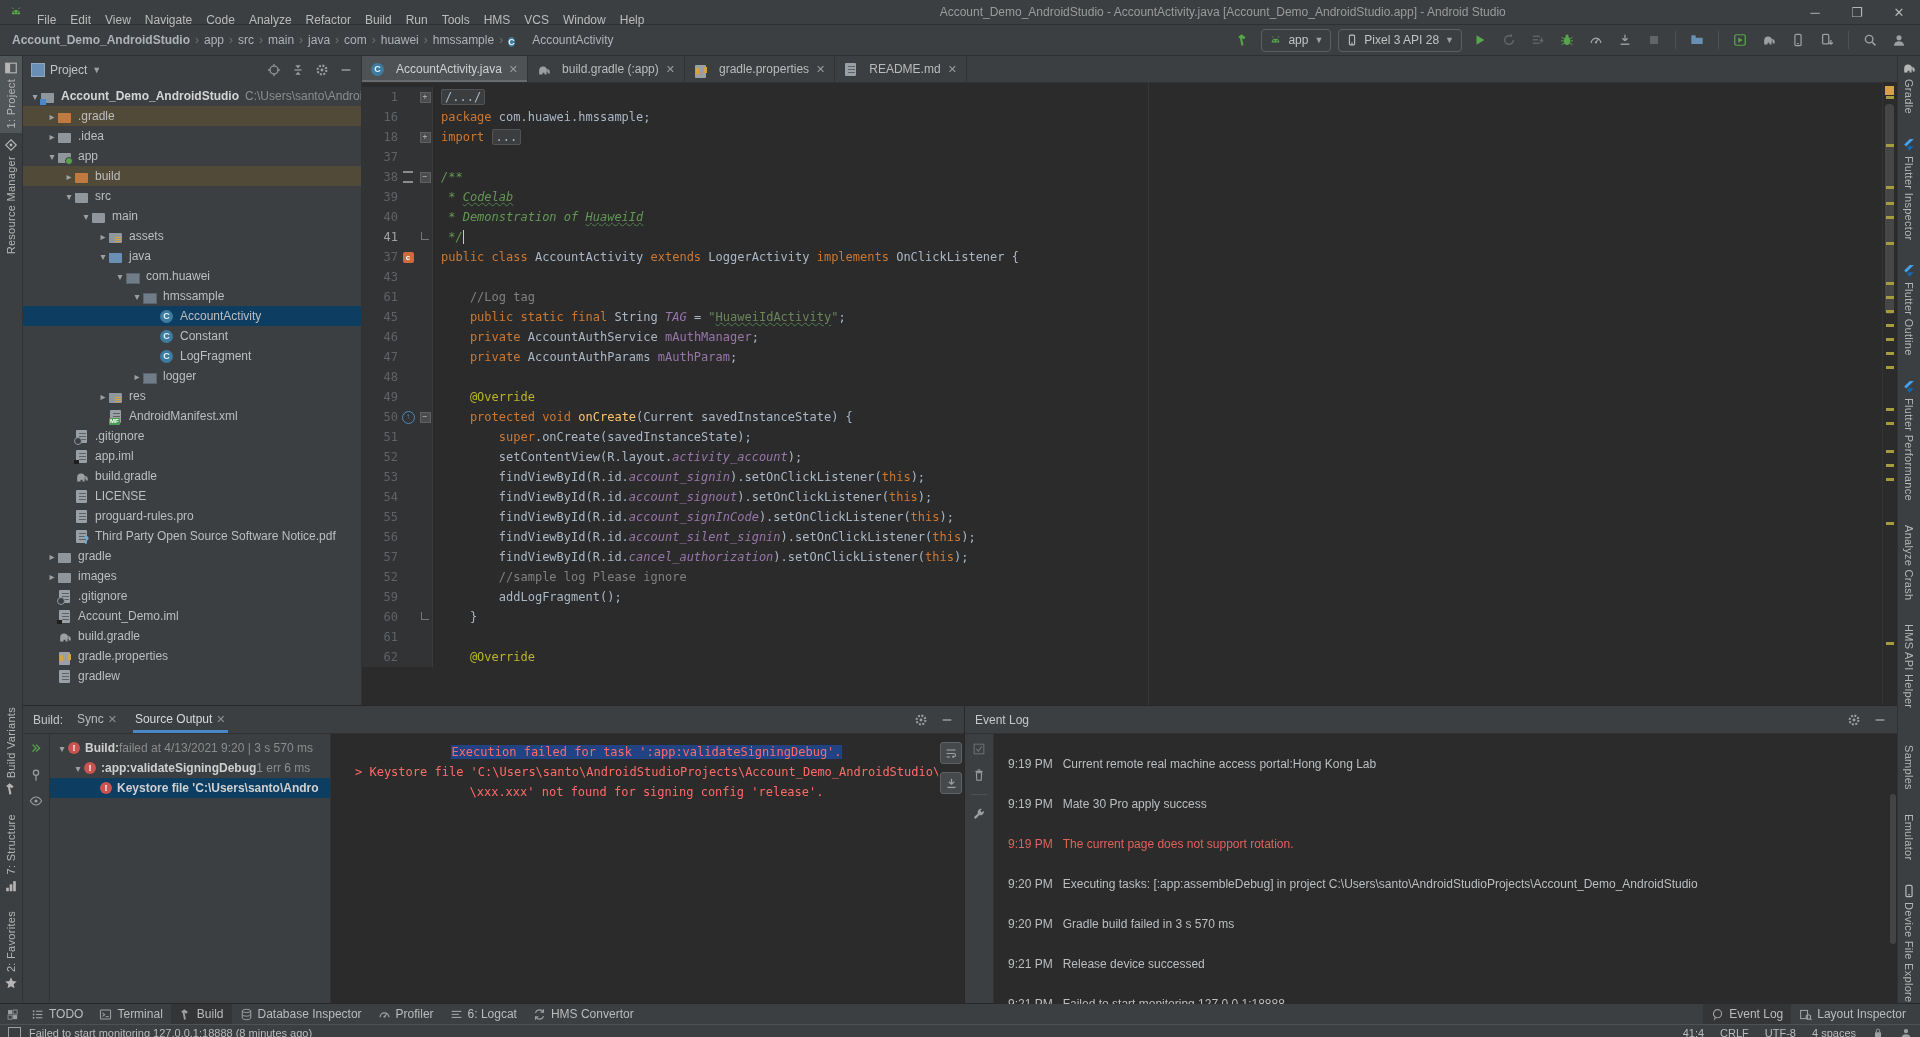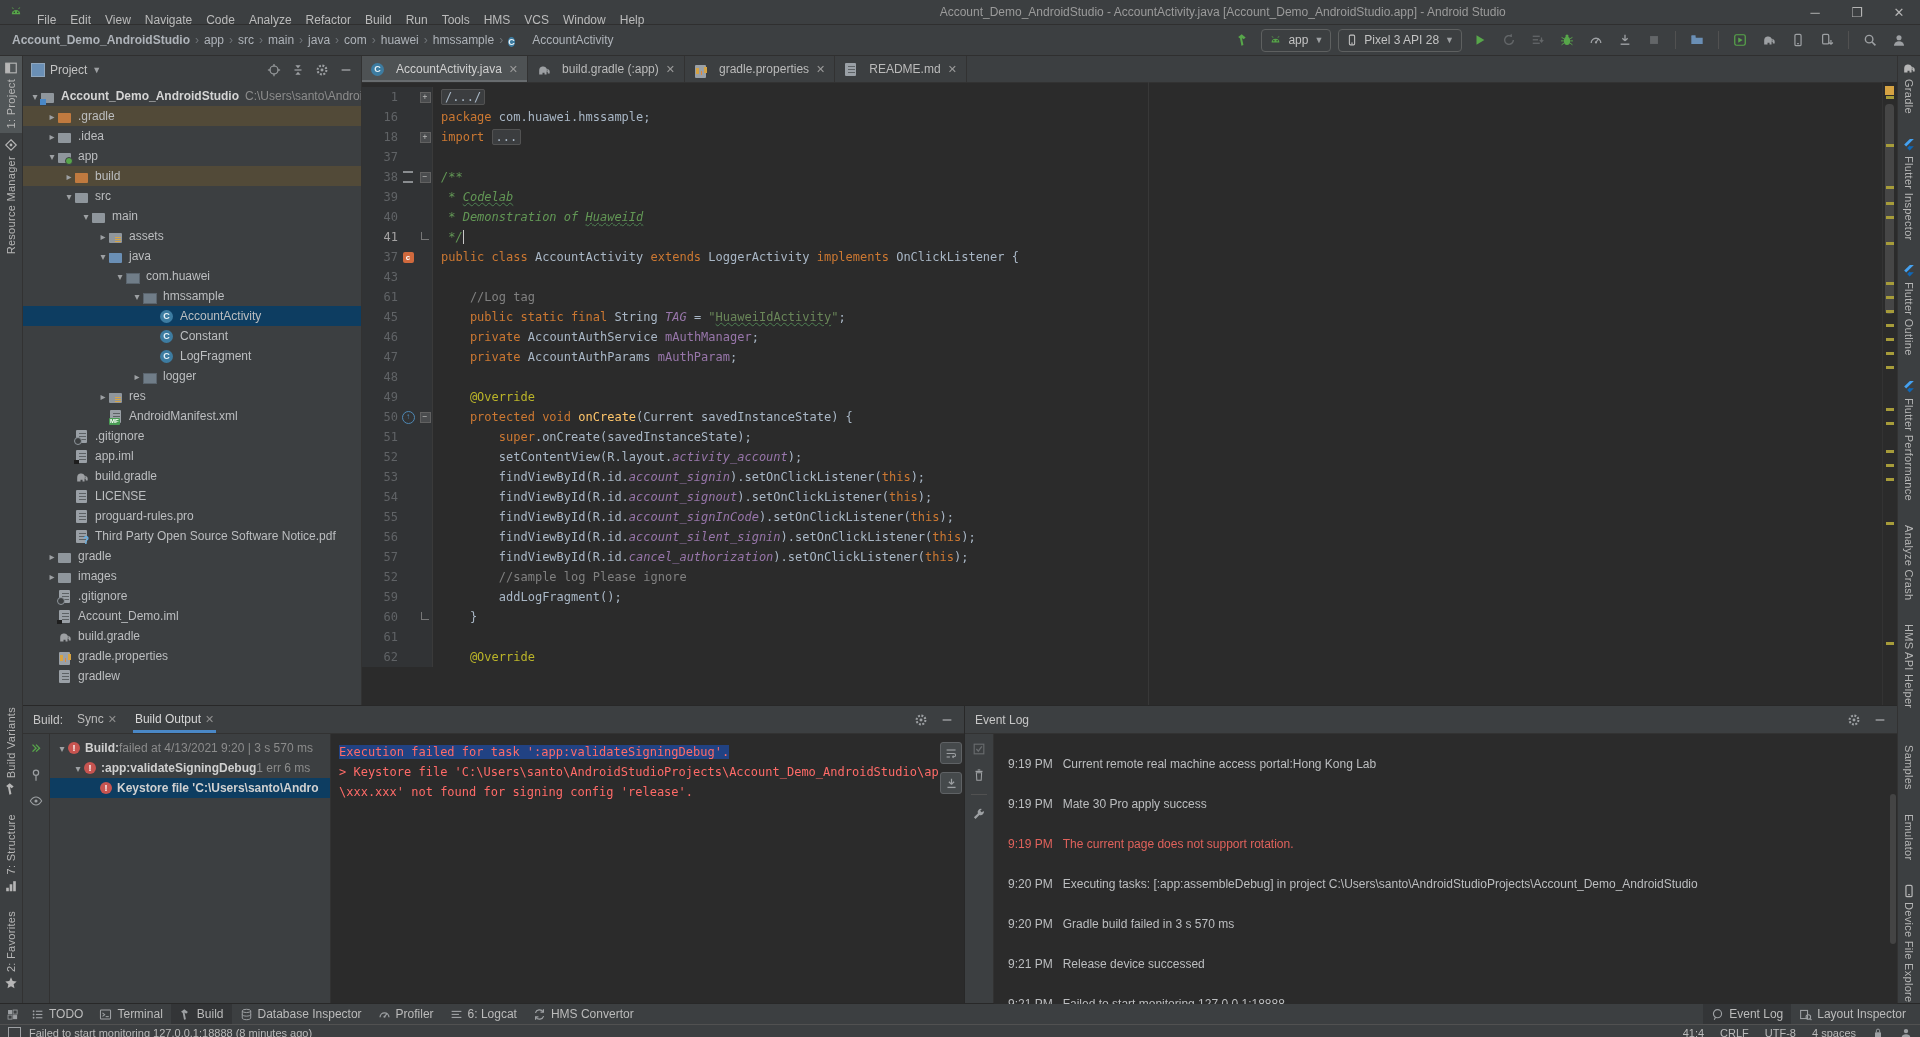--- a/index.html
+++ b/index.html
@@ -123,21 +123,21 @@
 
   .build-panel{width:941px;flex:none;display:flex;flex-direction:column;border-right:1px solid #282828;background:#3c3f41;}
   .build-body{flex:1;display:flex;min-height:0;}
   .btoolcol{width:26px;flex:none;border-right:1px solid #323232;display:flex;flex-direction:column;align-items:center;padding-top:8px;gap:12px;color:#9da0a3;}
   .btree{width:280px;flex:none;padding-top:4px;overflow:hidden;}
   .brow{height:20px;display:flex;align-items:center;white-space:nowrap;color:#c3c3c3;}
   .brow.sel{background:#0d3d61;}
   .err-ic{width:12px;height:12px;border-radius:50%;background:#c75450;color:#fff;font:bold 9px/12px "Liberation Sans",sans-serif;text-align:center;margin-right:5px;flex:none;}
   .brow b{font-weight:bold;color:#d0d0d0;}
   .brow .gray{color:#8c8c8c;}
-  .bconsole{flex:1;background:#2b2b2b;border-left:1px solid #323232;padding:8px 0 0 8px;font:12px "DejaVu Sans Mono",monospace;color:#ff6b68;line-height:20px;overflow:hidden;}
+  .bconsole{flex:1;background:#2b2b2b;border-left:1px solid #323232;padding:8px 0 0 24px;font:12px "DejaVu Sans Mono",monospace;color:#ff6b68;line-height:20px;overflow:hidden;text-align:center;}
   .bconsole .cline{white-space:pre;}
   .bconsole .selhl{background:#214283;}
   .cicons{width:26px;flex:none;background:#2b2b2b;display:flex;flex-direction:column;align-items:center;gap:8px;padding-top:8px;}
   .cbox{width:20px;height:20px;border:1px solid #5f6265;border-radius:3px;display:flex;align-items:center;justify-content:center;color:#9da0a3;background:#45494b;}
 
   .event-panel{flex:1;display:flex;flex-direction:column;background:#3c3f41;min-width:0;}
   .event-body{flex:1;display:flex;min-height:0;}
   .etoolcol{width:28px;flex:none;border-right:1px solid #323232;display:flex;flex-direction:column;align-items:center;padding-top:8px;gap:12px;color:#9da0a3;}
   .etoolcol hr{width:16px;border:none;border-top:1px solid #515151;margin:0;}
   .elog{flex:1;background:#2b2b2b;padding:10px 10px 0 14px;overflow:hidden;position:relative;}
@@ -1094,21 +1094,21 @@
 
         <div class="build-panel">
           <div class="panel-header">
             <span class="ph-label">Build:</span>
             <div id="btabs" style="display:flex;gap:14px;height:27px;">
                 <div class="ptab">
                   <span>Sync</span>
                   <span class="x">✕</span>
                 </div>
                 <div class="ptab active">
-                  <span>Build Output</span>
+                  <span>Source Output</span>
                   <span class="x">✕</span>
                 </div>
               </div>
             <div class="hicons">
               <svg class="svgi">
                   <use href="#sym-gear"></use>
                 </svg>
               <svg class="svgi">
                   <use href="#sym-minus"></use>
                 </svg>

